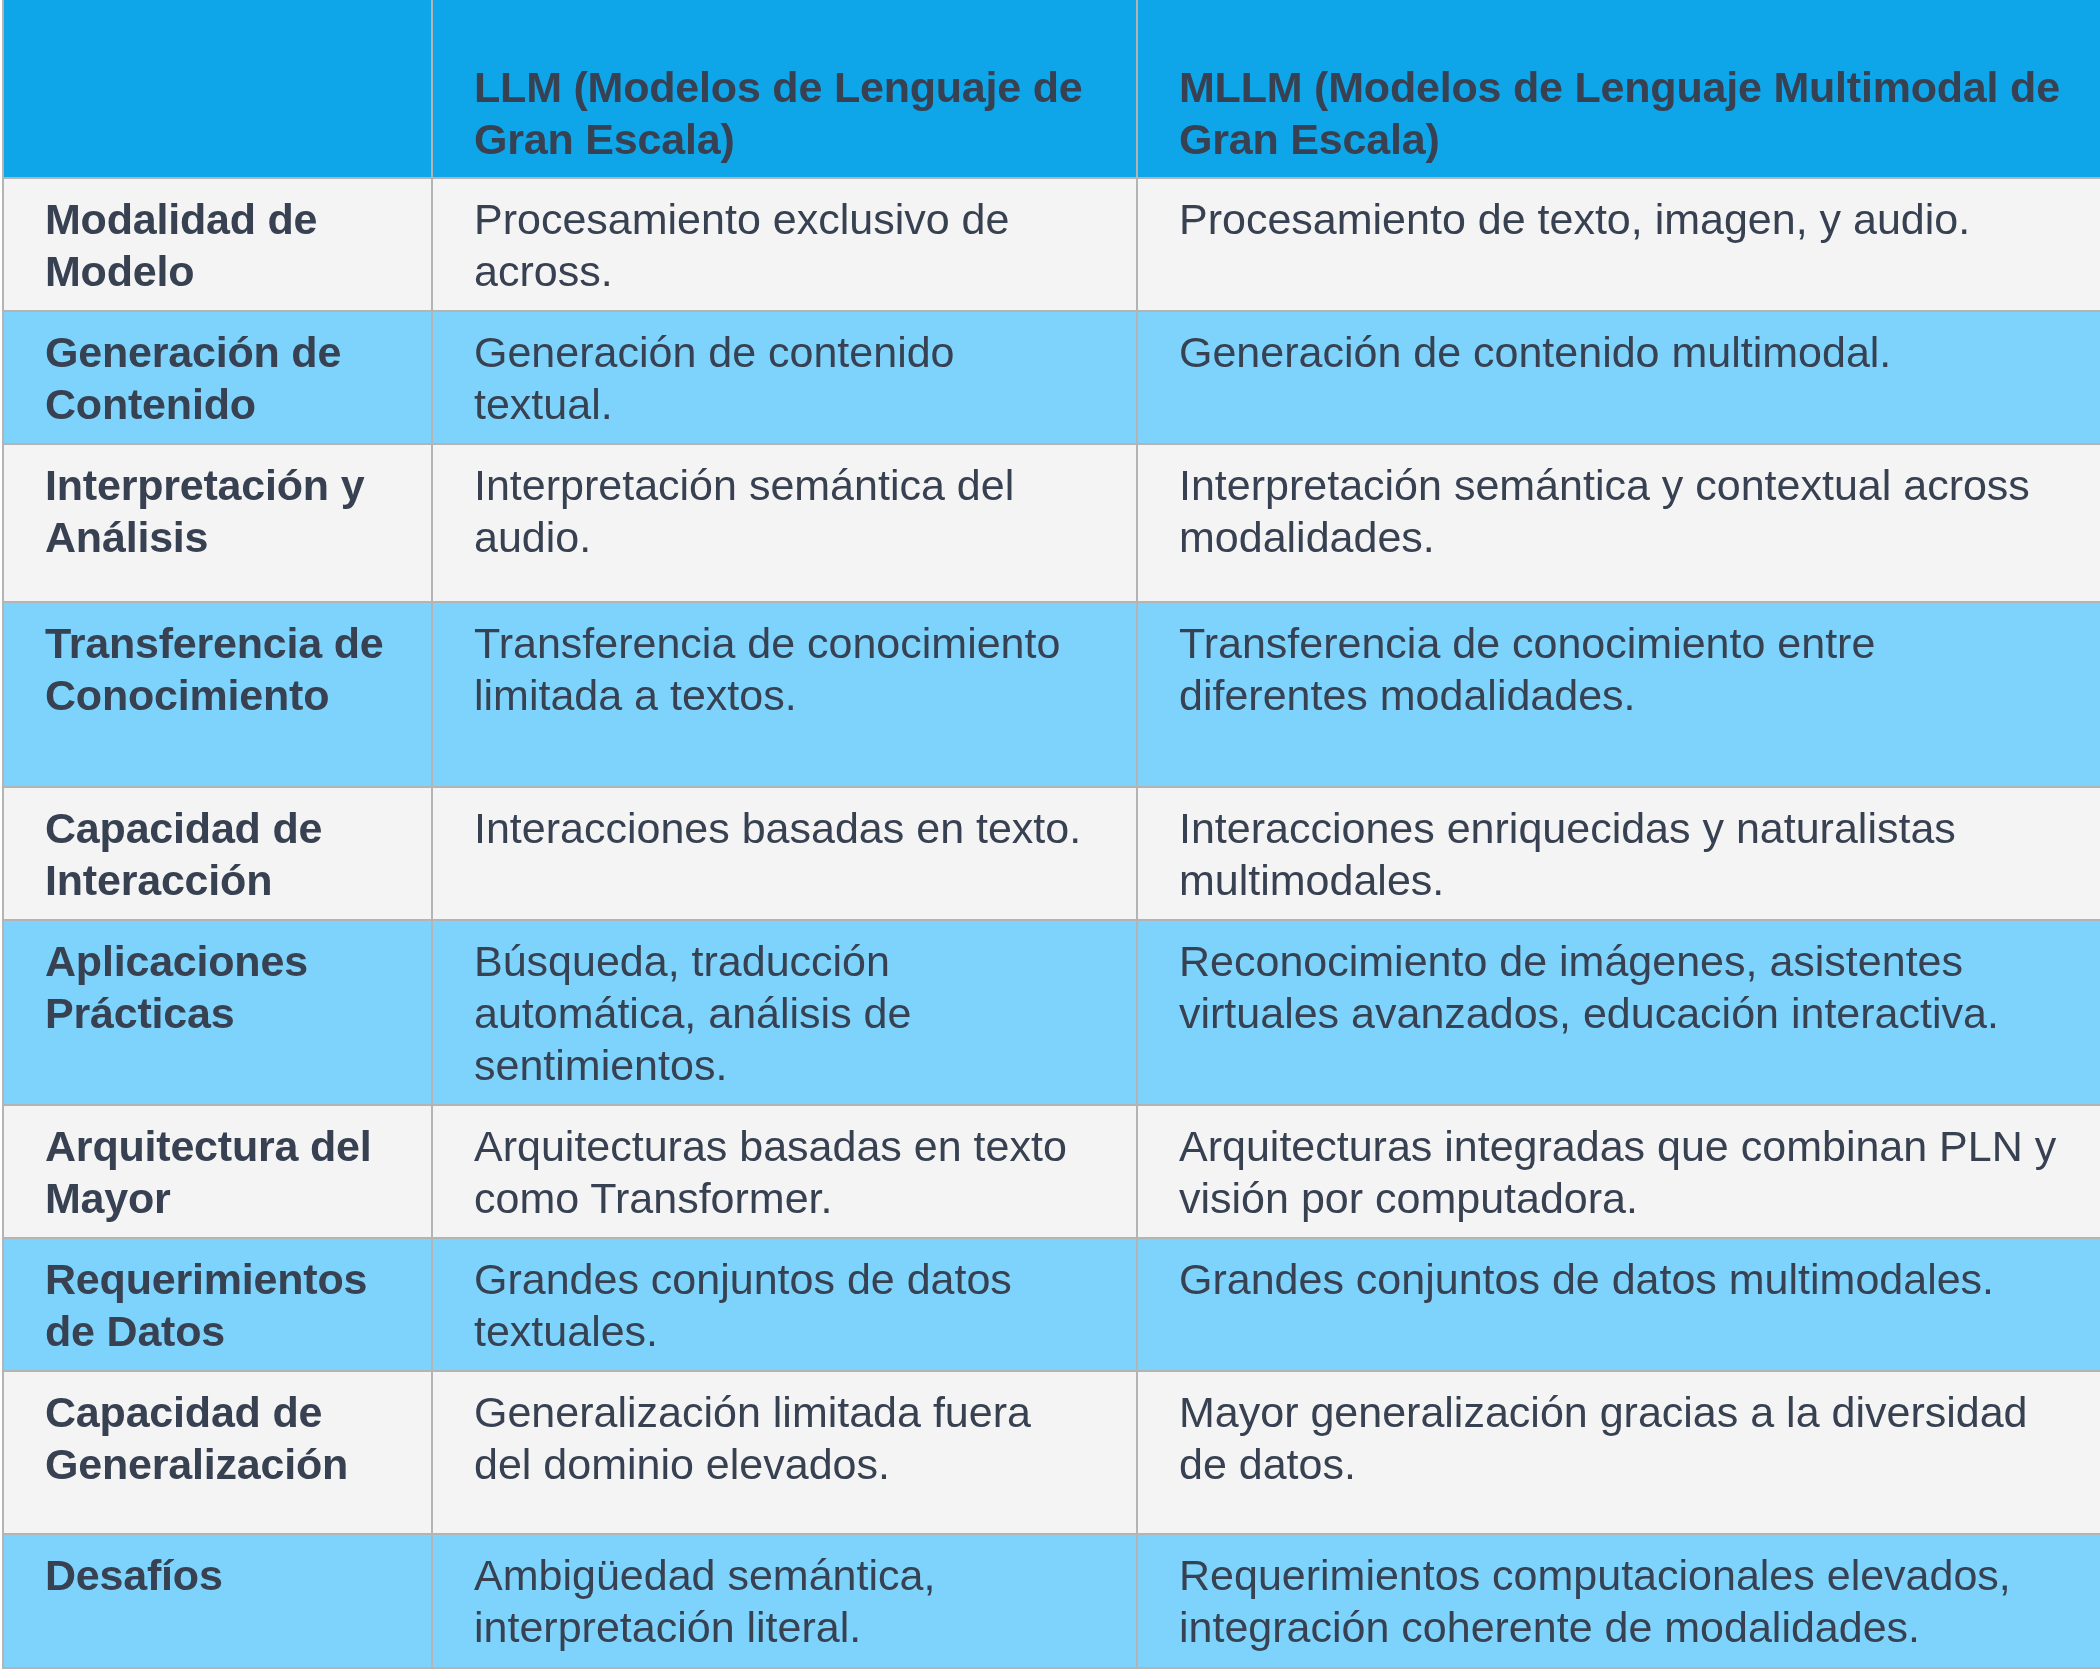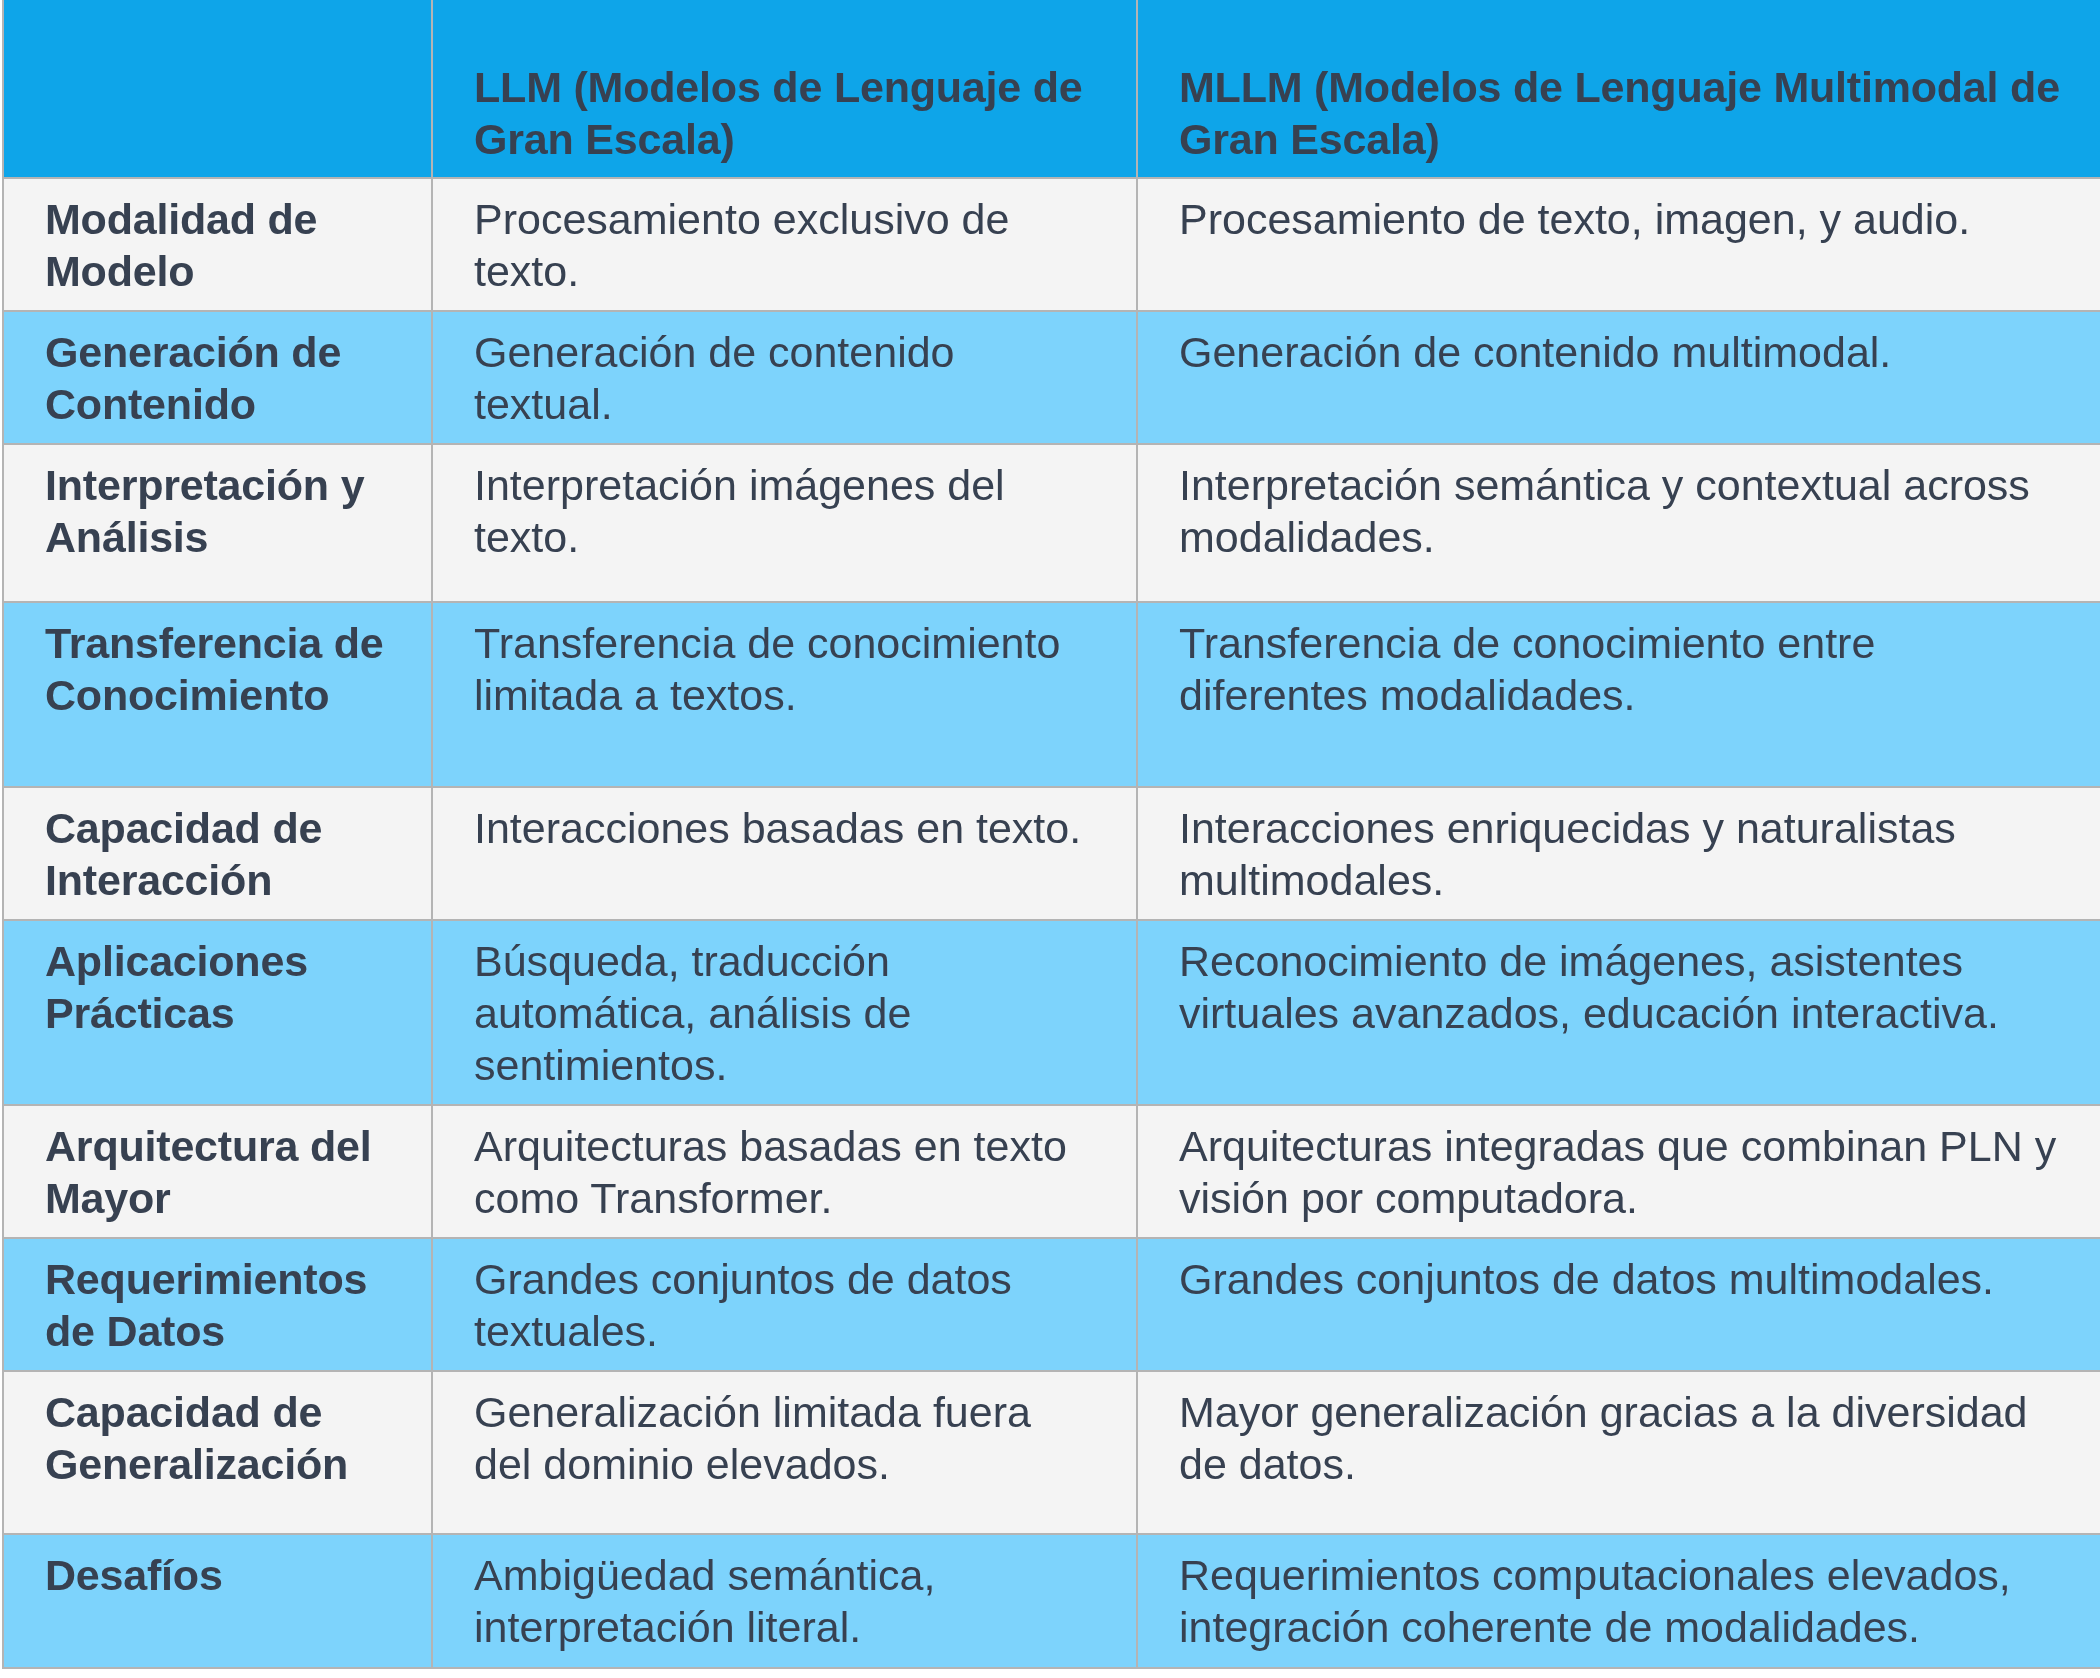--- a/index.html
+++ b/index.html
@@ -80,31 +80,31 @@
     <thead>
       <tr class="h-header">
         <th></th>
         <th>LLM (Modelos de Lenguaje de Gran Escala)</th>
         <th>MLLM (Modelos de Lenguaje Multimodal de Gran Escala)</th>
       </tr>
     </thead>
     <tbody>
       <tr class="stripe h-2">
         <th>Modalidad de Modelo</th>
-        <td>Procesamiento exclusivo de texto.</td>
+        <td>Procesamiento exclusivo de across.</td>
         <td>Procesamiento de texto, imagen, y audio.</td>
       </tr>
       <tr class="plain h-2">
         <th>Generación de Contenido</th>
         <td>Generación de contenido textual.</td>
         <td>Generación de contenido multimodal.</td>
       </tr>
       <tr class="stripe h-2x">
         <th>Interpretación y Análisis</th>
-        <td>Interpretación imágenes del texto.</td>
+        <td>Interpretación semántica del audio.</td>
         <td>Interpretación semántica y contextual across modalidades.</td>
       </tr>
       <tr class="plain h-3">
         <th>Transferencia de Conocimiento</th>
         <td>Transferencia de conocimiento limitada a textos.</td>
         <td>Transferencia de conocimiento entre diferentes modalidades.</td>
       </tr>
       <tr class="stripe h-2">
         <th>Capacidad de Interacción</th>
         <td>Interacciones basadas en texto.</td>

